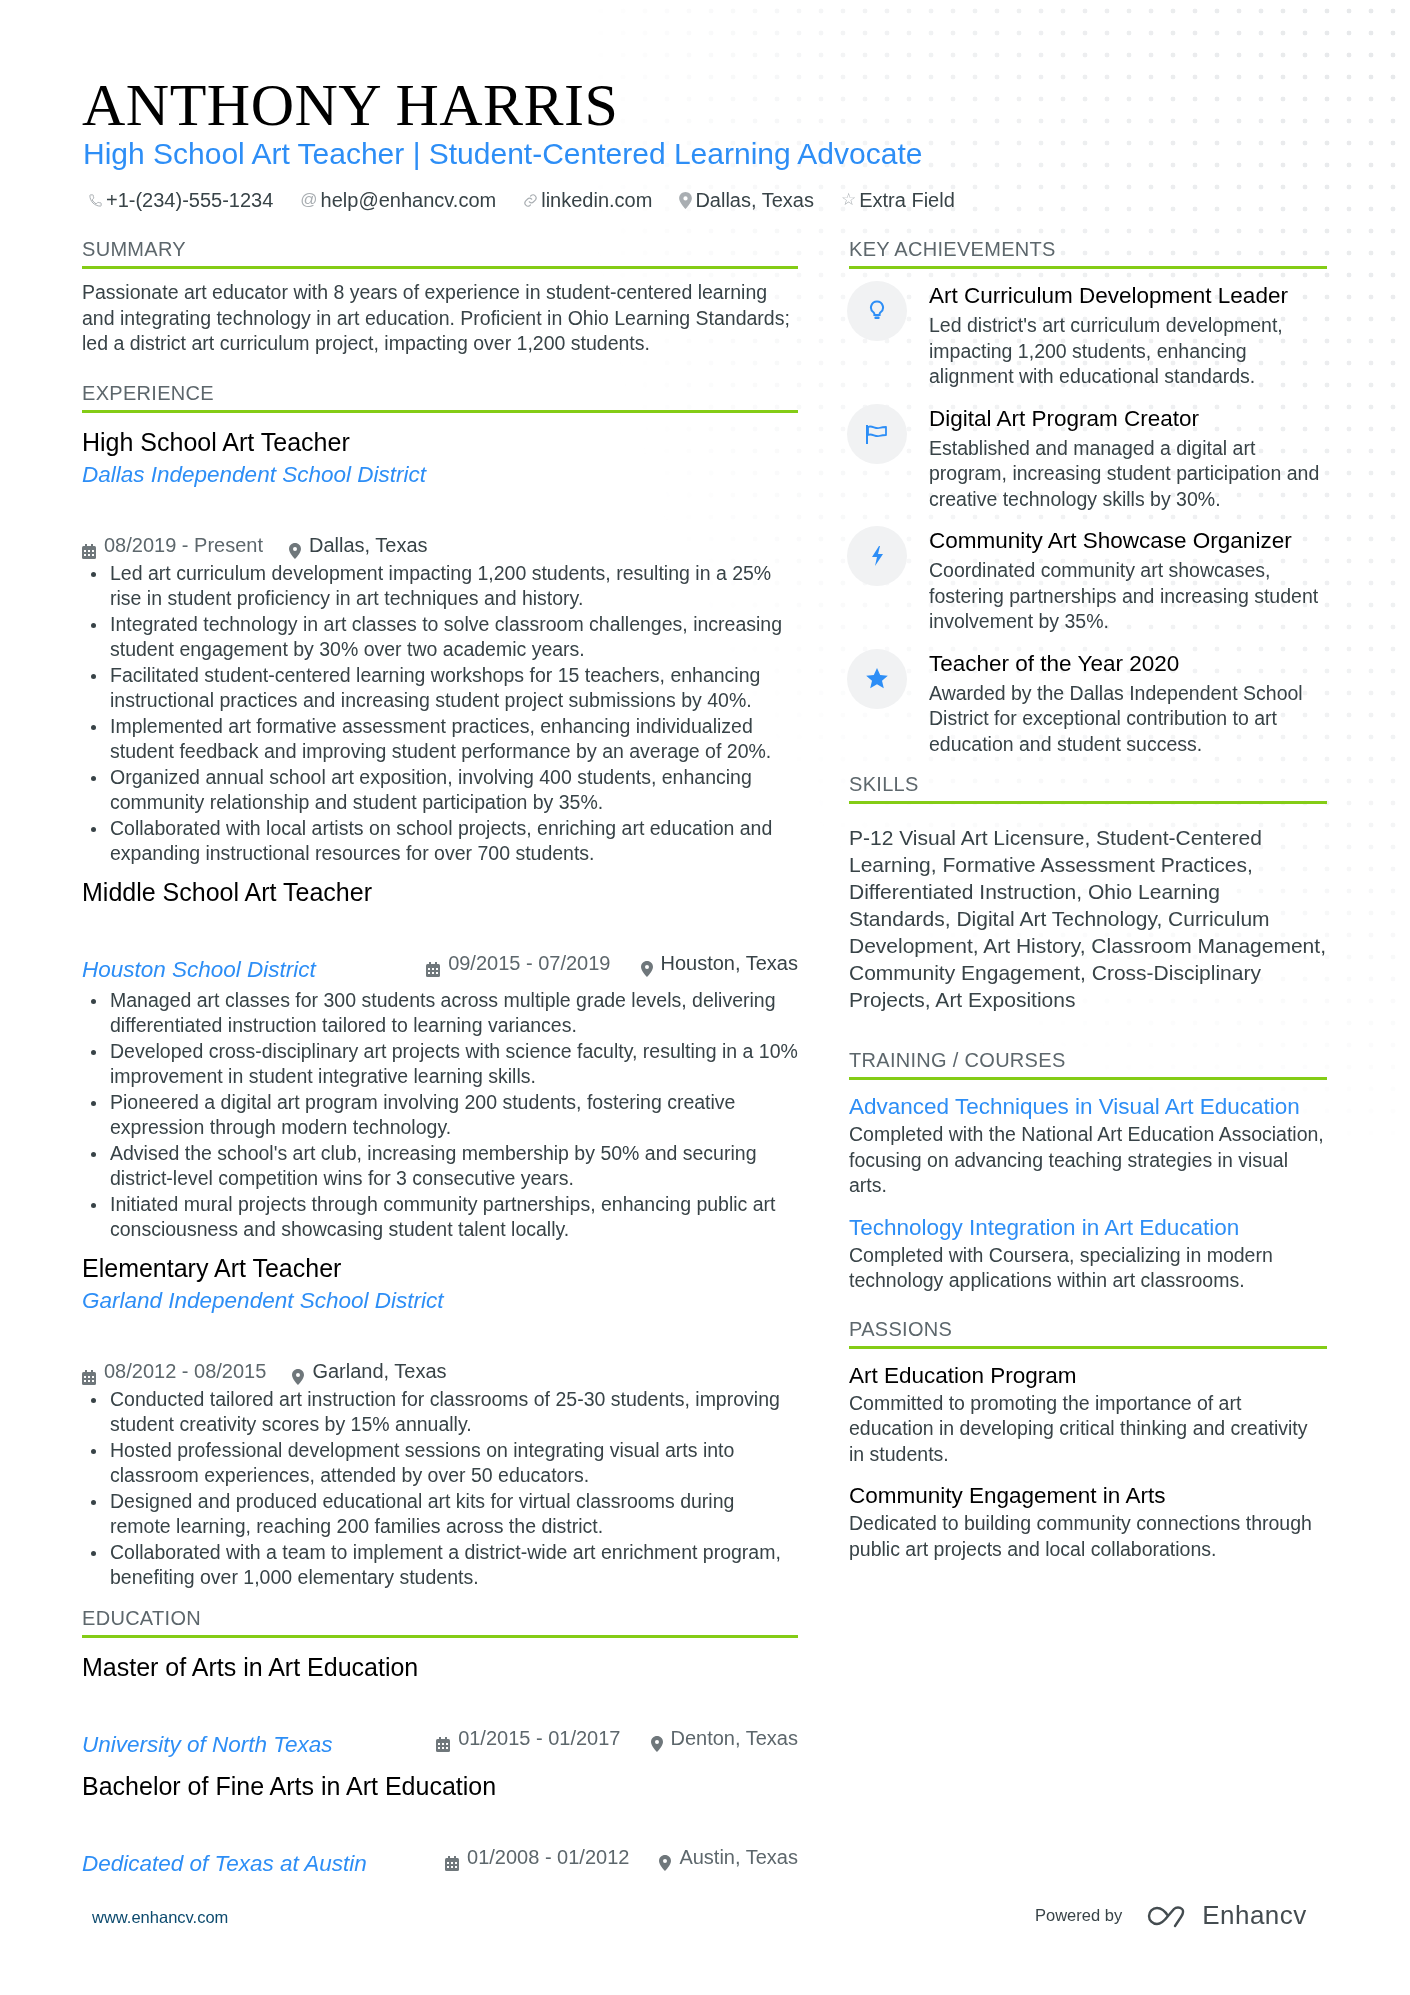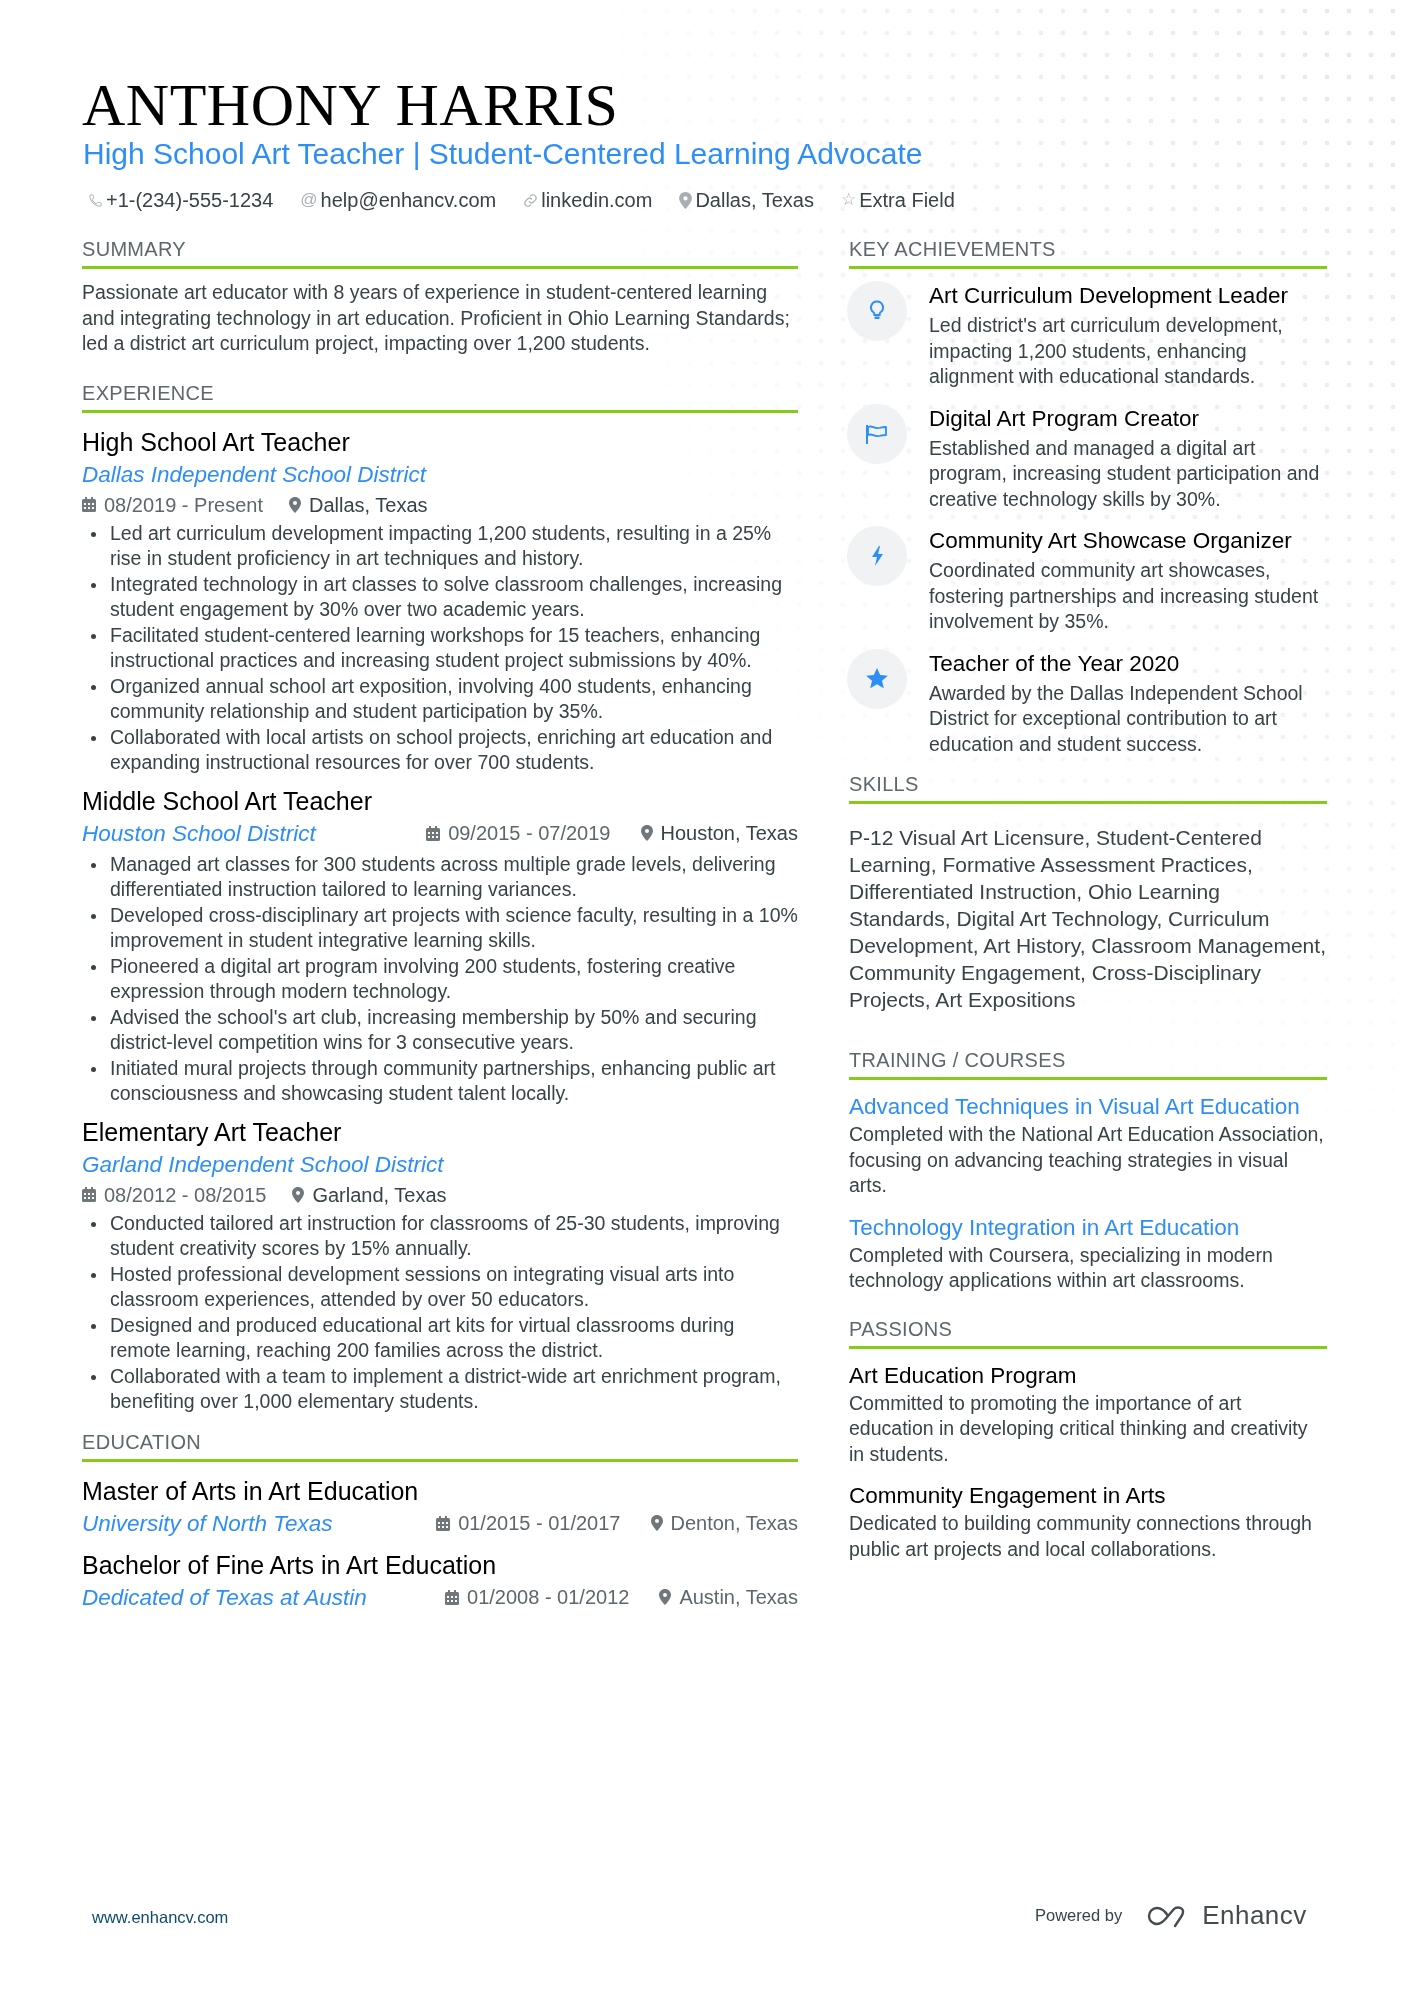--- a/index.html
+++ b/index.html
@@ -22,21 +22,21 @@
 
   .col-left { position: absolute; left: 82px; top: 236px; width: 716px; }
   .col-right { position: absolute; left: 849px; top: 236px; width: 478px; }
   .sec-h { font-size: 20px; color: #5d676c; letter-spacing: 0.3px; line-height: 26px; padding-bottom: 4px; border-bottom: 3px solid #84cc16; margin-bottom: 12px; text-transform: uppercase; }
   .body-t { font-size: 19.5px; line-height: 25.5px; color: #384347; }
 
   .job { margin-bottom: 8px; }
   .job-title { font-size: 25px; line-height: 34px; color: #000; }
   .job-comp { font-size: 22.5px; color: #2d8ef6; line-height: 32px; font-style: italic; }
   .meta { display: flex; gap: 26px; font-size: 20px; color: #5d676c; line-height: 28px; }
-  .meta .item { display: flex; align-items: center; gap: 8px; }
+  .meta .item { display: flex; align-items: flex-end; gap: 8px; margin-top: 40px; }
   .meta .loc { color: #384347; }
   .comp-row { display: flex; justify-content: space-between; align-items: baseline; }
   .comp-row .meta { gap: 30px; }
   ul.bullets { list-style: none; margin-top: 2px; }
   ul.bullets li { position: relative; padding-left: 28px; font-size: 19.5px; line-height: 25.5px; color: #384347; }
   ul.bullets li::before { content: ""; position: absolute; left: 9px; top: 11px; width: 5px; height: 5px; border-radius: 50%; background: #384347; }
 
   .ach { display: flex; gap: 22px; margin-bottom: 14px; }
   .ach-icon { flex: 0 0 60px; width: 60px; height: 60px; border-radius: 50%; background: #f1f2f3; display: flex; align-items: center; justify-content: center; margin-left: -2px; }
   .ach-title { font-size: 22.5px; line-height: 30px; color: #000; }
@@ -125,20 +125,21 @@
             <svg width="12" height="16" viewBox="0 0 12 16">
                 <path d="M6 0C2.7 0 0 2.6 0 5.9 0 10 6 16 6 16s6-6 6-10.1C12 2.6 9.3 0 6 0zm0 8a2 2 0 1 1 0-4 2 2 0 0 1 0 4z" fill="#6f777b"></path>
               </svg>
             <span>Dallas, Texas</span>
           </span>
         </div>
         <ul class="bullets">
           <li>Led art curriculum development impacting 1,200 students, resulting in a 25% rise in student proficiency in art techniques and history.</li>
           <li>Integrated technology in art classes to solve classroom challenges, increasing student engagement by 30% over two academic years.</li>
           <li>Facilitated student-centered learning workshops for 15 teachers, enhancing instructional practices and increasing student project submissions by 40%.</li>
+          <li>Implemented art formative assessment practices, enhancing individualized student feedback and improving student performance by an average of 20%.</li>
           <li>Organized annual school art exposition, involving 400 students, enhancing community relationship and student participation by 35%.</li>
           <li>Collaborated with local artists on school projects, enriching art education and expanding instructional resources for over 700 students.</li>
         </ul>
       </div>
 
       <div class="job">
         <div class="job-title">Middle School Art Teacher</div>
         <div class="comp-row">
           <div class="job-comp">Houston School District</div>
           <div class="meta">

